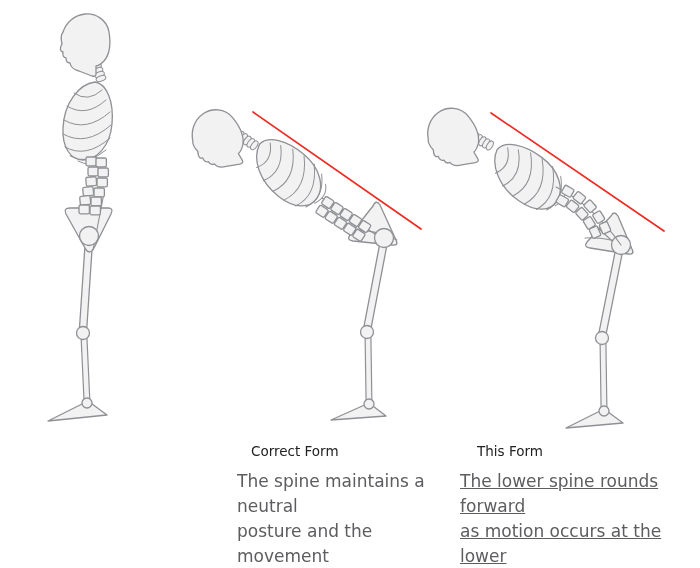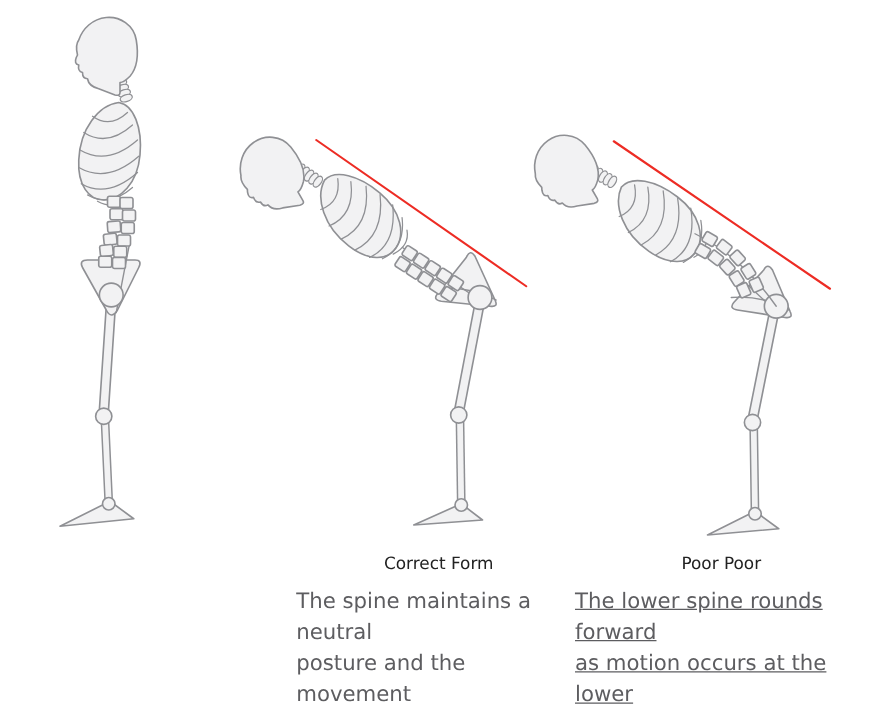--- a/index.html
+++ b/index.html
@@ -9,21 +9,21 @@
     font-family:"DejaVu Sans","Liberation Sans",sans-serif;
   }
   #diagram-svg{position:absolute;left:0;top:0;}
   .bone{fill:var(--bone-fill,#f2f2f3);stroke:var(--bone-stroke,#8f9094);stroke-width:1.3;stroke-linejoin:round;}
   .rib{fill:none;stroke:var(--bone-stroke,#8f9094);stroke-width:1;stroke-linecap:round;}
   .thin{fill:none;stroke:var(--bone-stroke,#8f9094);stroke-width:1.1;stroke-linecap:round;}
   .b-outer{fill:none;stroke:var(--bone-stroke,#8f9094);stroke-linecap:round;}
   .b-inner{fill:none;stroke:var(--bone-fill,#f2f2f3);stroke-linecap:round;}
   .red{fill:none;stroke:var(--alignment-line,#ed2c24);stroke-width:1.7;stroke-linecap:round;}
   .caption-title{
-    position:absolute;width:200px;text-align:center;
+    position:absolute;width:200px;
     font-size:13.5px;color:var(--title-text,#222222);
   }
   .caption-body{
     position:absolute;font-size:17px;line-height:25px;
     color:var(--body-text,#5d5d60);white-space:pre-line;
   }
   #caption-correct-title{left:251px;top:443px;}
   #caption-poor-title{left:477px;top:443px;}
   #caption-correct-body{left:237px;top:469px;width:228px;}
   #caption-poor-body{left:460px;top:469px;width:240px;text-decoration:underline;}
@@ -154,21 +154,21 @@
         <use href="#vert" transform="translate(605 227.8) rotate(66)"></use>
     </g>
     <use href="#coil" transform="translate(383 72) rotate(-40 97 68)"></use>
     <use href="#skull" class="bone" transform="translate(369 94) rotate(-30 85.5 45.5)"></use>
     <line class="red" x1="491" y1="113" x2="664" y2="231"></line>
   </g>
 </svg>
 
 <div id="caption-correct-title" class="caption-title">Correct Form</div>
 
-<div id="caption-poor-title" class="caption-title">Poor Poor</div>
+<div id="caption-poor-title" class="caption-title">This Form</div>
 
 <div id="caption-correct-body" class="caption-body">The spine maintains a neutral
 posture and the movement
 occurs from the hip joints.</div>
 
 <div id="caption-poor-body" class="caption-body">The lower spine rounds forward
 as motion occurs at the lower
 back instead of only at the hips
 joints, This will create stress on
 the lower back.</div>

